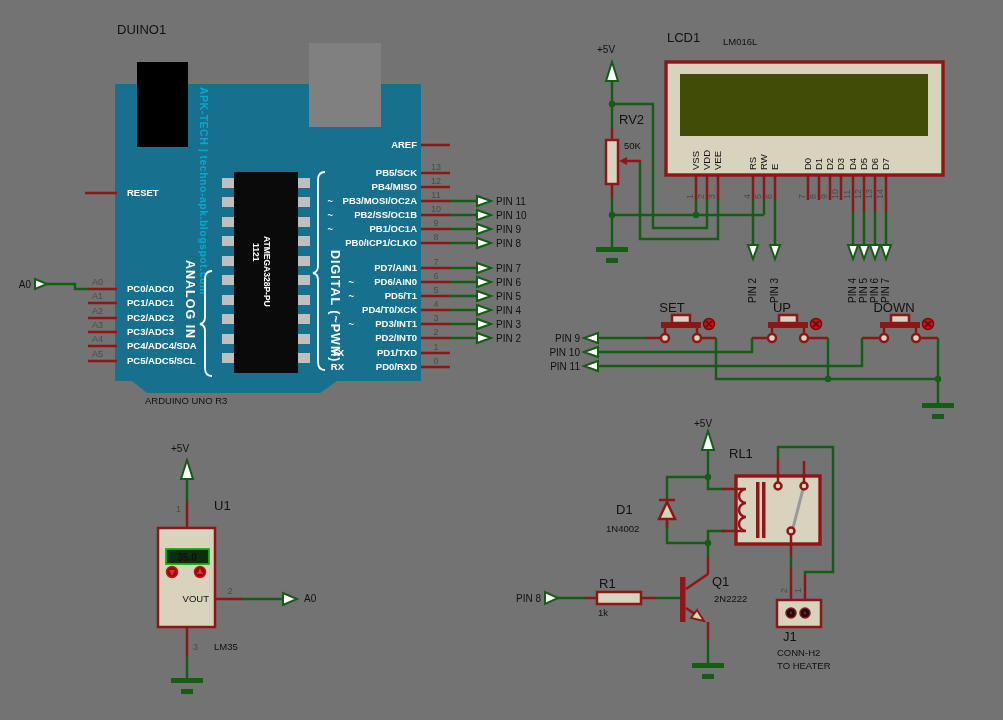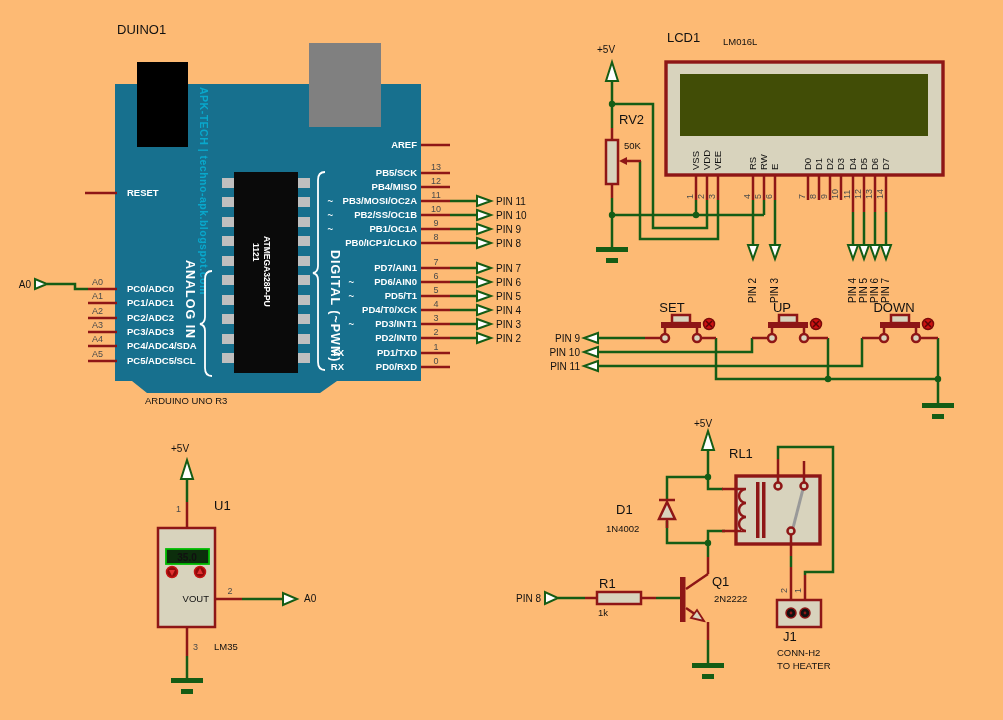--- a/index.html
+++ b/index.html
@@ -1,16 +1,16 @@
 <!DOCTYPE html>
 <html><head>
 <meta charset="utf-8">
 <style>
   html,body{margin:0;padding:0;background:#fff;}
-  #stage{position:relative;width:1003px;height:720px;background:#fdba74;overflow:hidden;}
+  #stage{position:relative;width:1003px;height:720px;background:#737373;overflow:hidden;}
   svg{position:absolute;left:0;top:0;}
   text{font-family:"Liberation Sans",sans-serif;fill:#111;}
   .w{stroke:#155C15;stroke-width:2.5;fill:none;}
   .s{stroke:#8E1616;stroke-width:2.5;fill:none;}
   .cmp{stroke:#8E1616;stroke-width:2.5;fill:#D8D3BD;}
   .cmp3{stroke:#8E1616;stroke-width:3.4;fill:#D8D3BD;}
   .term{stroke:#155C15;stroke-width:2;fill:#fff;}
   .dot{fill:#155C15;}
   .gnd{fill:#155C15;}
   .t13{font-size:13px;}

